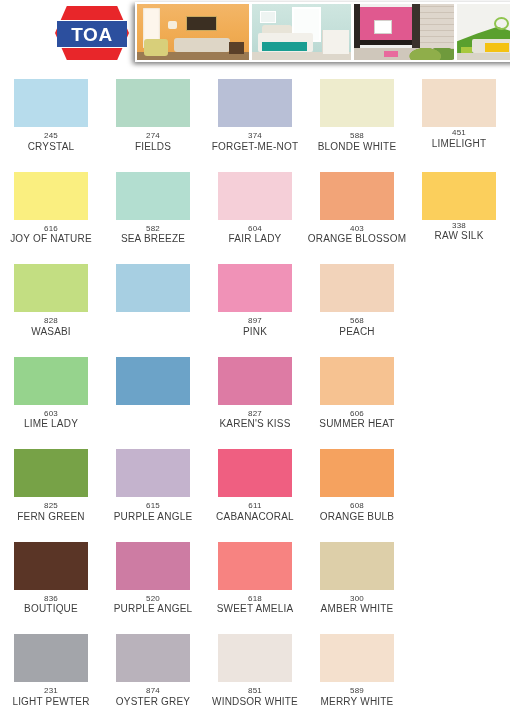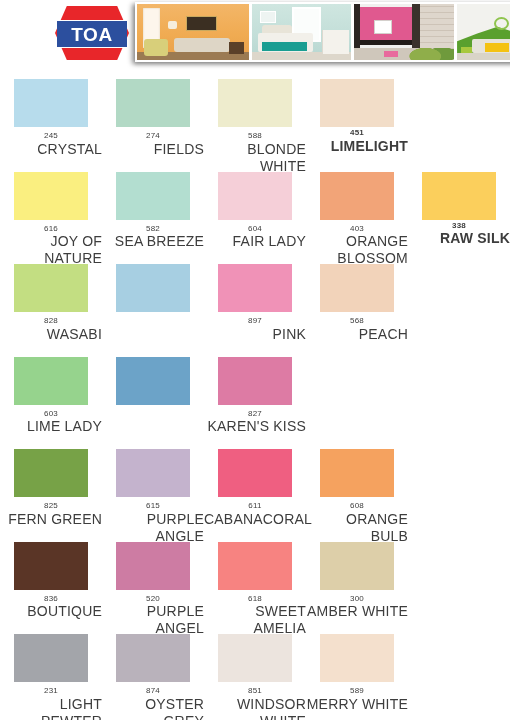--- a/index.html
+++ b/index.html
@@ -155,27 +155,26 @@
     color: #3d3d3d;
     font-family: "Liberation Sans", sans-serif;
     line-height: 1.22;
     margin-top: 4px;
   }
   .code {
     font-size: 8px;
     letter-spacing: 0.2px;
   }
   .cname {
-    font-size: 14px;
+    font-size: 10px;
     letter-spacing: 0.2px;
-    text-align: right;
   }
   
   .row.r1 .cell.c5 .caption,
-  .row.r2 .cell.c5 .caption { margin-top: 1px; font-weight: bold; }
+  .row.r2 .cell.c5 .caption { margin-top: 1px; }
 </style>
 </head>
 <body>
 
 <div class="header">
 
   <div class="logo-wrap">
     <div class="logo-hex" style="background: rgb(232, 38, 42);"></div>
     <div class="logo-band" style="background: rgb(44, 79, 158);">
       <span class="logo-text">TOA</span>
@@ -244,20 +243,27 @@
         <div class="cname">CRYSTAL</div>
       </div>
     </div>
     <div class="cell c2">
       <div class="chip" style="background: rgb(178, 217, 197);"></div>
       <div class="caption">
         <div class="code">274</div>
         <div class="cname">FIELDS</div>
       </div>
     </div>
+    <div class="cell c3">
+      <div class="chip" style="background: rgb(184, 191, 214);"></div>
+      <div class="caption">
+        <div class="code">374</div>
+        <div class="cname">FORGET-ME-NOT</div>
+      </div>
+    </div>
     <div class="cell c4">
       <div class="chip" style="background: rgb(238, 236, 205);"></div>
       <div class="caption">
         <div class="code">588</div>
         <div class="cname">BLONDE WHITE</div>
       </div>
     </div>
     <div class="cell c5">
       <div class="chip" style="background: rgb(242, 221, 200);"></div>
       <div class="caption">
@@ -344,20 +350,27 @@
     <div class="cell c2">
       <div class="chip" style="background: rgb(108, 163, 200);"></div>
     </div>
     <div class="cell c3">
       <div class="chip" style="background: rgb(221, 123, 164);"></div>
       <div class="caption">
         <div class="code">827</div>
         <div class="cname">KAREN'S KISS</div>
       </div>
     </div>
+    <div class="cell c4">
+      <div class="chip" style="background: rgb(246, 194, 145);"></div>
+      <div class="caption">
+        <div class="code">606</div>
+        <div class="cname">SUMMER HEAT</div>
+      </div>
+    </div>
     <div class="cell c5 empty"></div>
   </div>
 
   <div class="row r5">
     <div class="cell c1">
       <div class="chip" style="background: rgb(119, 162, 71);"></div>
       <div class="caption">
         <div class="code">825</div>
         <div class="cname">FERN GREEN</div>
       </div>

